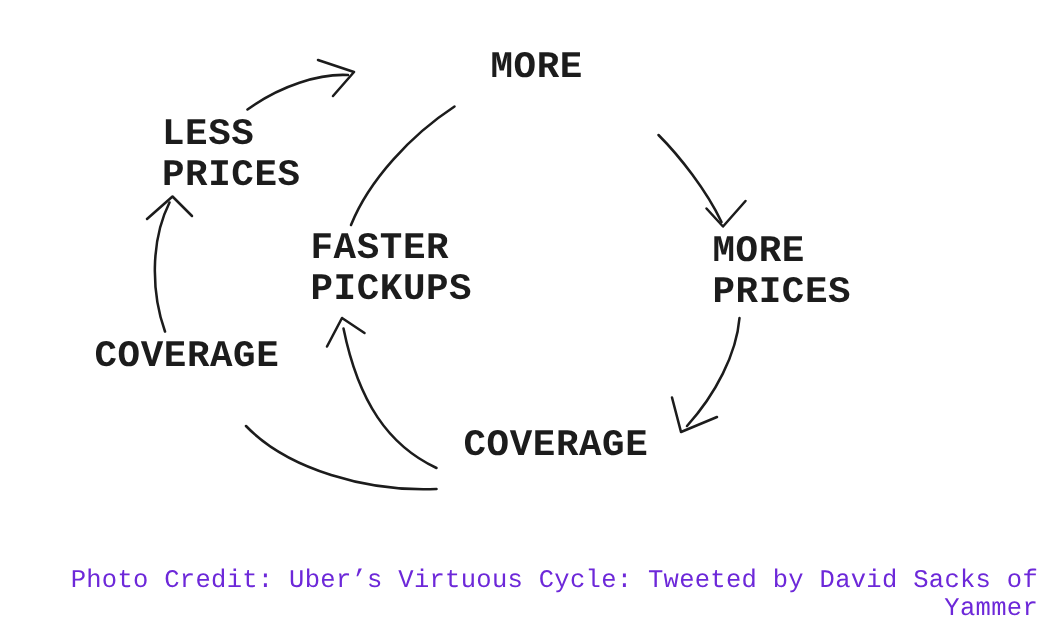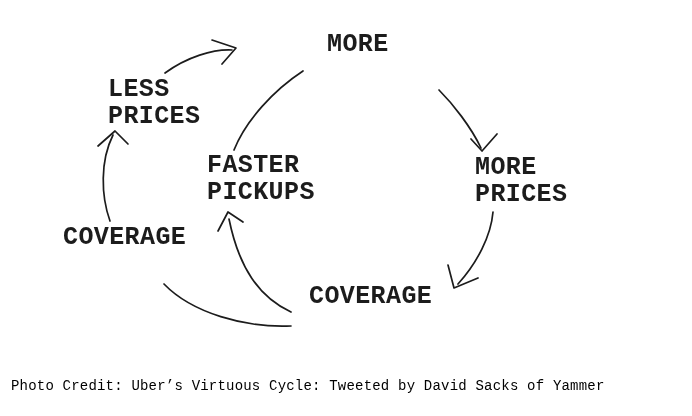--- a/index.html
+++ b/index.html
@@ -44,23 +44,23 @@
   .node-more-drivers        { left: 475px; top: 154px; }
   .node-faster-pickups      { left: 207px; top: 152px; }
   .node-less-driver-downtime{ left: 63px;  top: 224px; }
   .node-more-geo-coverage   { left: 309px; top: 284px; line-height: 26px; }
   .caption {
     position: absolute;
     left: 0;
     right: 0;
     top: 378px;
     margin-left: 11px;
-    text-align: left;
-    color: #000000;
-    font-size: 14px;
+    text-align: right;
+    color: #6d28d9;
+    font-size: 17px;
     letter-spacing: 0.2px;
     font-weight: 400;
   }
 </style>
 </head>
 <body>
 
 <div class="canvas">
 
   <svg class="edges-layer" viewBox="0 0 692 416" aria-hidden="true">

